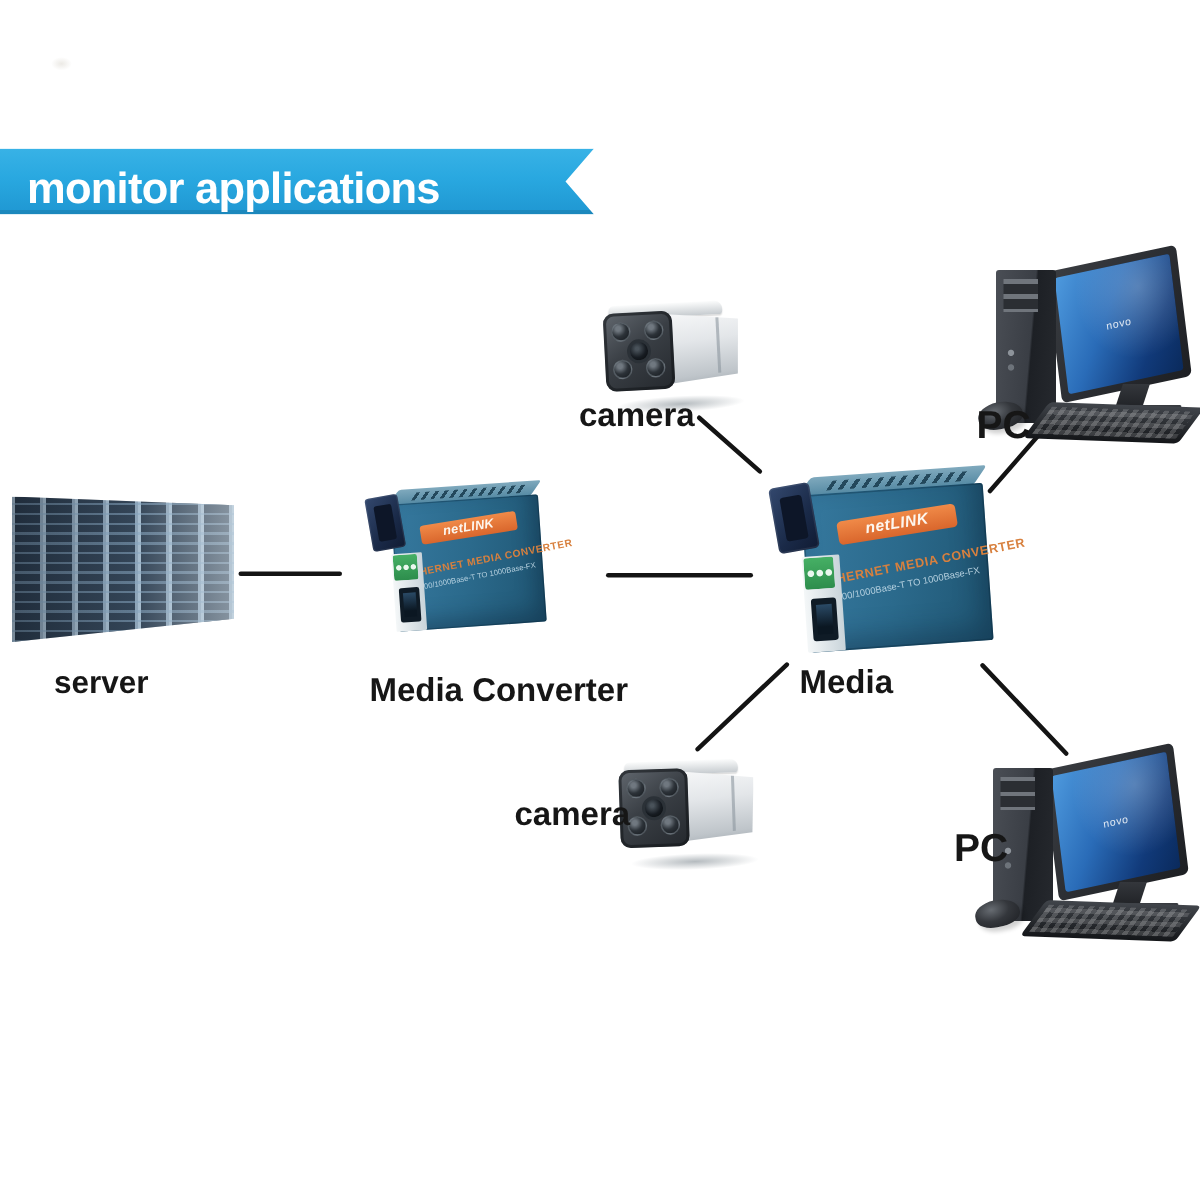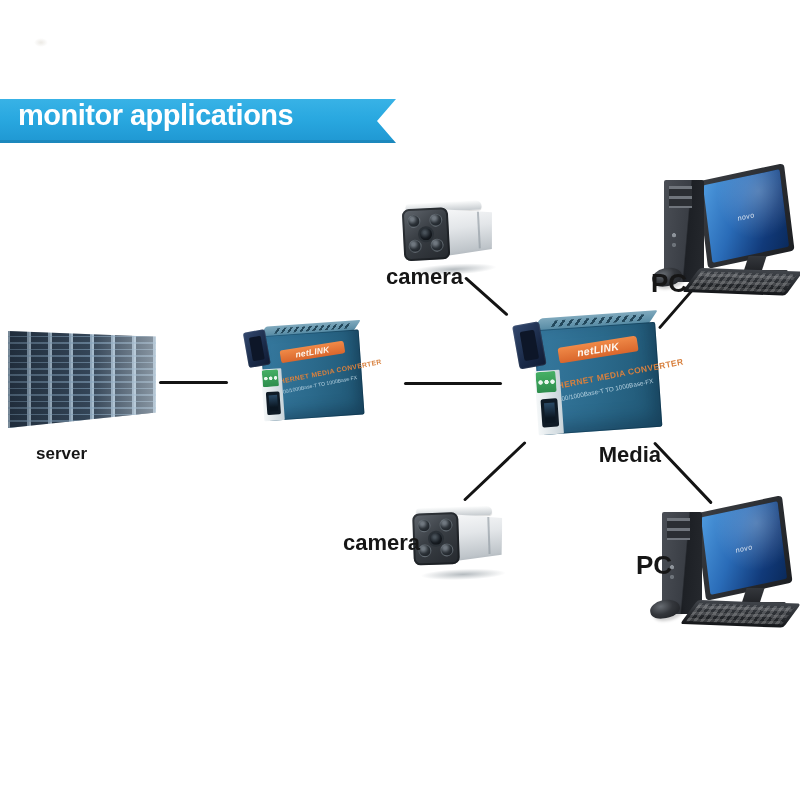--- a/index.html
+++ b/index.html
@@ -5,21 +5,21 @@
   * { margin:0; padding:0; box-sizing:border-box; }
   html,body { background:#ffffff; }
   body { font-family:"Liberation Sans", sans-serif; }
   .canvas { position:relative; width:800px; height:800px; background:#ffffff; overflow:hidden; }
 
   
   .banner {
     position:absolute; left:0; top:99px; width:396px; height:44px;
     background:linear-gradient(180deg,#38b2e6 0%, #29a8e0 45%, #1f97d2 100%);
     clip-path:polygon(0 0, 100% 0, calc(100% - 19px) 50%, 100% 100%, 0 100%);
-    display:flex; align-items:flex-start; padding-left:18px;
+    display:flex; align-items:flex-end; padding-left:18px;
     box-shadow:inset 0 -3px 0 rgba(0,0,0,.10);
   }
   .banner-label { color:#ffffff; font-size:29px; font-weight:bold; letter-spacing:-0.5px; }
 
   .smudge { position:absolute; left:34px; top:38px; width:14px; height:9px; border-radius:50%;
     background:radial-gradient(ellipse, rgba(220,216,208,.55), rgba(220,216,208,0) 70%); }
 
   
   .line { position:absolute; height:3px; background:#141414; border-radius:2px;
     transform-origin:left center; z-index:1; }
@@ -138,48 +138,49 @@
   </div>
 
   <div class="line" style="left:159px; top:381px; width:69px;"></div>
   <div class="line" style="left:404px; top:382px; width:98px;"></div>
   <div class="line" style="left:465px; top:276px; width:57px; transform:rotate(41.5deg);"></div>
   <div class="line" style="left:659px; top:327px; width:57px; transform:rotate(-49deg);"></div>
   <div class="line" style="left:464px; top:499px; width:85px; transform:rotate(-43.5deg);"></div>
   <div class="line" style="left:654px; top:441px; width:84px; transform:rotate(46.5deg);"></div>
 
   <div class="server"></div>
-  <div class="lbl" style="left:36px; top:444px; font-size:17px;">server</div>
+  <div class="lbl" style="left:36px; top:444px; font-size:21px;">server</div>
 
   <div class="mc" style="left:246px; top:328px; transform:rotate(-4deg) scale(0.85); transform-origin:top left;">
     <div class="mc-sc"></div>
     <div class="mc-top"></div>
     <div class="mc-body"></div>
     <div class="mc-logo">netLINK</div>
     <div class="mc-line1">ETHERNET MEDIA CONVERTER</div>
     <div class="mc-line2">10/100/1000Base-T TO 1000Base-FX</div>
     <div class="mc-side">
       <div class="mc-term"></div>
       <div class="mc-rj45"></div>
     </div>
   </div>
+  <div class="lbl" style="left:240px; top:447px; width:185px; text-align:center; font-size:22px;">Media Converter</div>
 
   <div class="mc" style="left:516px; top:320px; transform:rotate(-4deg) scale(1.05); transform-origin:top left;">
     <div class="mc-sc"></div>
     <div class="mc-top"></div>
     <div class="mc-body"></div>
     <div class="mc-logo">netLINK</div>
     <div class="mc-line1">ETHERNET MEDIA CONVERTER</div>
     <div class="mc-line2">10/100/1000Base-T TO 1000Base-FX</div>
     <div class="mc-side">
       <div class="mc-term"></div>
       <div class="mc-rj45"></div>
     </div>
   </div>
-  <div class="lbl" style="left:533px; top:442px; width:128px; text-align:right; font-size:22px; line-height:25px;">
+  <div class="lbl" style="left:533px; top:442px; width:128px; text-align:left; font-size:22px; line-height:25px;">
     <div>Media</div>
   </div>
 
   <div class="cam" style="left:403px; top:202px; transform:rotate(-3deg);">
     <div class="cam-shade"></div>
     <div class="cam-body"></div>
     <div class="cam-face">
       <div class="cam-led" style="left:5px; top:6px;"></div>
       <div class="cam-led" style="left:27px; top:6px;"></div>
       <div class="cam-led" style="left:5px; top:31px;"></div>

